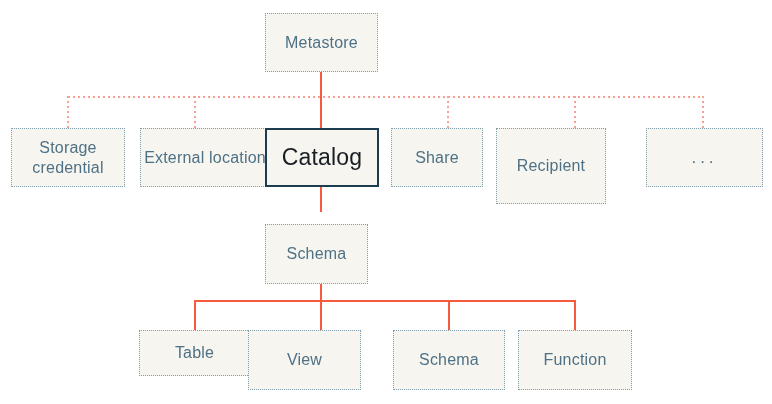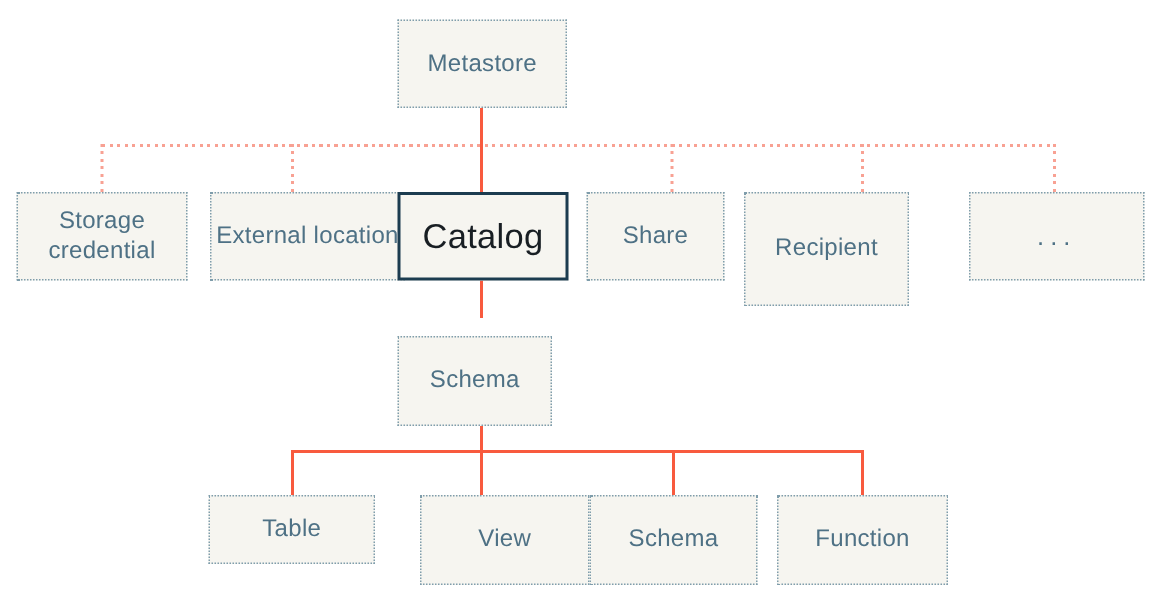--- a/index.html
+++ b/index.html
@@ -92,21 +92,21 @@
     <span>...</span>
   </div>
 
   <div class="node" style="left:265px;top:224px;width:103px;height:60px">
     <span>Schema</span>
   </div>
 
   <div class="node" style="left:139px;top:330px;width:111px;height:46px">
     <span>Table</span>
   </div>
-  <div class="node" style="left:280px;top:330px;width:113px;height:60px">
+  <div class="node" style="left:248px;top:330px;width:113px;height:60px">
     <span>View</span>
   </div>
   <div class="node" style="left:393px;top:330px;width:112px;height:60px">
     <span>Schema</span>
   </div>
   <div class="node" style="left:518px;top:330px;width:114px;height:60px">
     <span>Function</span>
   </div>
 
 </div>

